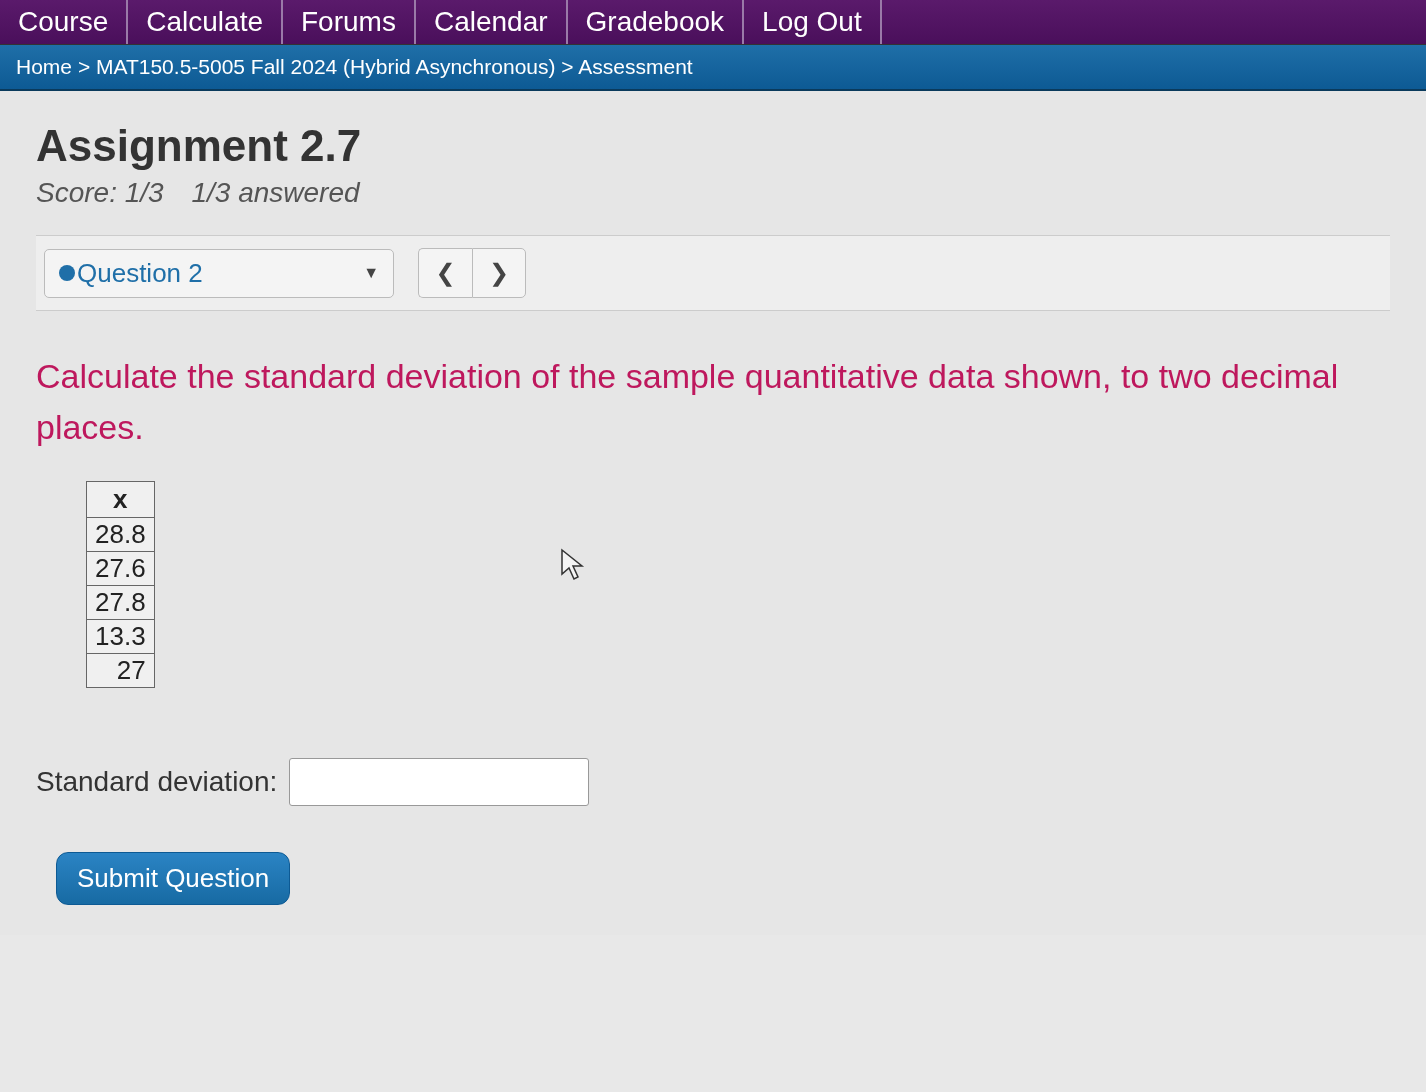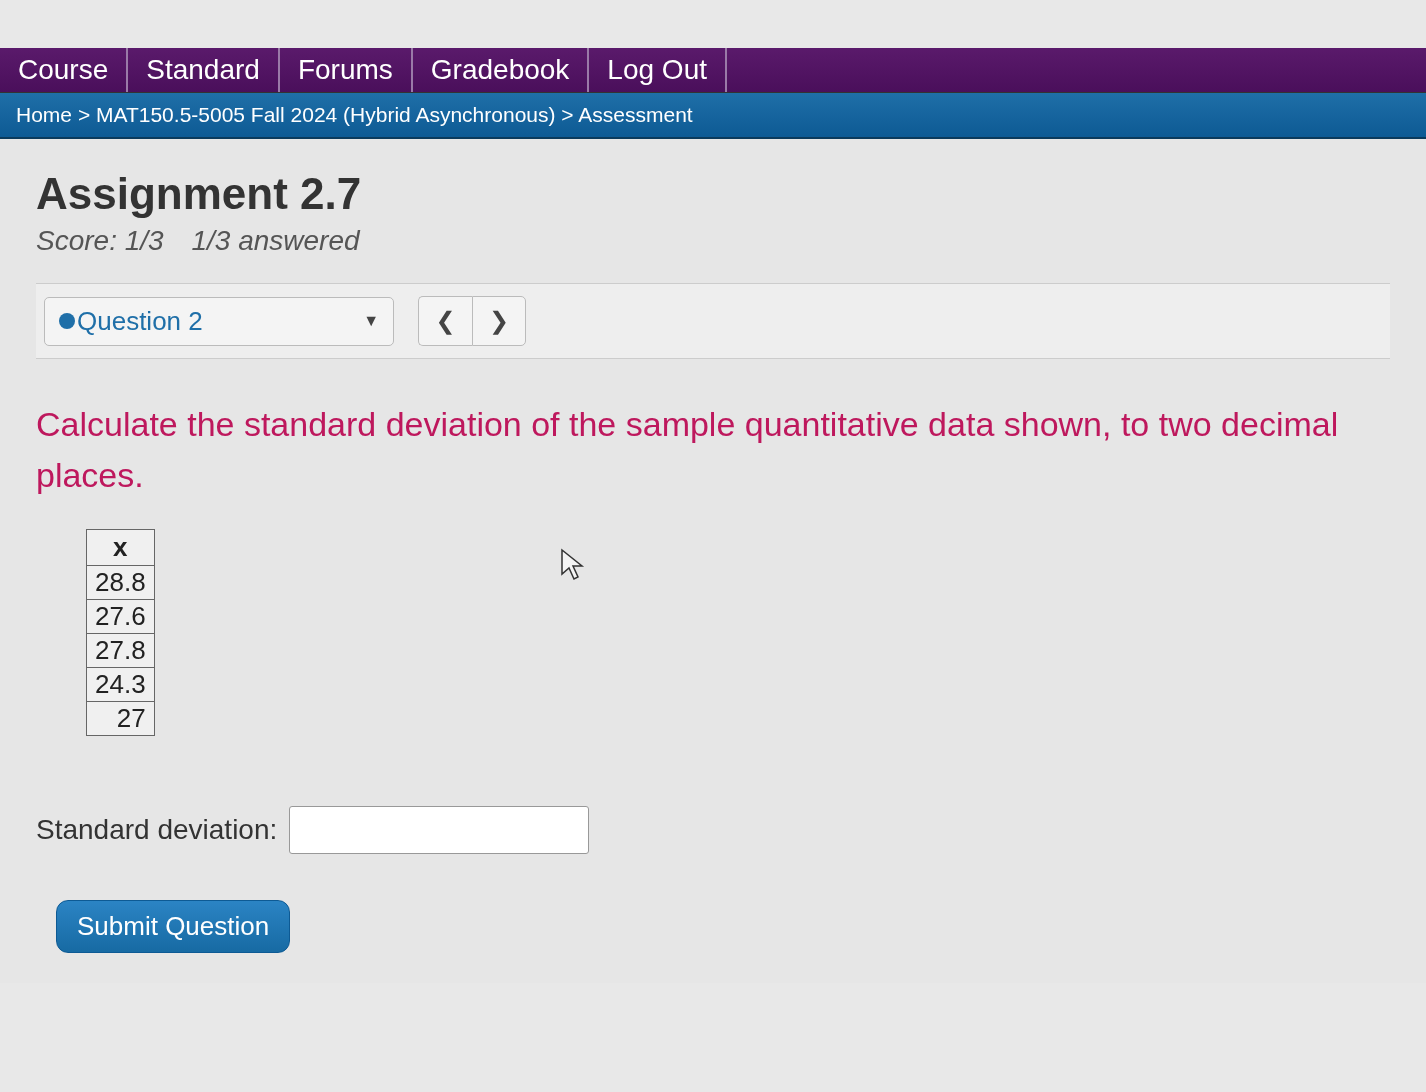--- a/index.html
+++ b/index.html
@@ -7,21 +7,20 @@
       font-family: "Lucida Sans Unicode", "Lucida Grande", Verdana, sans-serif;
       background: #e8e8e8;
       width: 1426px;
       height: 1092px;
       overflow: hidden;
     }
     .topnav {
       background: linear-gradient(to bottom, #5a1a6b, #4a0f5b);
       display: flex;
       border-bottom: 1px solid #333;
-      margin-top: 48px;
     }
     .topnav-item {
       color: #fff;
       font-size: 28px;
       padding: 6px 18px;
       border-right: 2px solid #9a7aa8;
       cursor: pointer;
     }
     .breadcrumb {
       background: linear-gradient(to bottom, #1f6fa8, #0d5a94);
@@ -159,22 +158,23 @@
       left: 560px;
       top: 548px;
       pointer-events: none;
     }
   </style>
 </head>
 <body>
 
 <div class="topnav">
   <div class="topnav-item">Course</div>
-  <div class="topnav-item">Standard</div>
+  <div class="topnav-item">Calculate</div>
   <div class="topnav-item">Forums</div>
+  <div class="topnav-item">Calendar</div>
   <div class="topnav-item">Gradebook</div>
   <div class="topnav-item">Log Out</div>
 </div>
 
 <div class="breadcrumb">
   <span>Home</span>
   <span>&gt;</span>
   <span>MAT150.5-5005 Fall 2024 (Hybrid Asynchronous)</span>
   <span>&gt;</span>
   <span>Assessment</span>
@@ -218,21 +218,21 @@
       <tr>
           <td>28.8</td>
         </tr>
       <tr>
           <td>27.6</td>
         </tr>
       <tr>
           <td>27.8</td>
         </tr>
       <tr>
-          <td>24.3</td>
+          <td>13.3</td>
         </tr>
       <tr>
           <td>27</td>
         </tr>
     </tbody>
   </table>
 
   <div class="answer-row">
     <span class="answer-label">Standard deviation:</span>
     <input class="answer-input" type="text" value="" style="">

